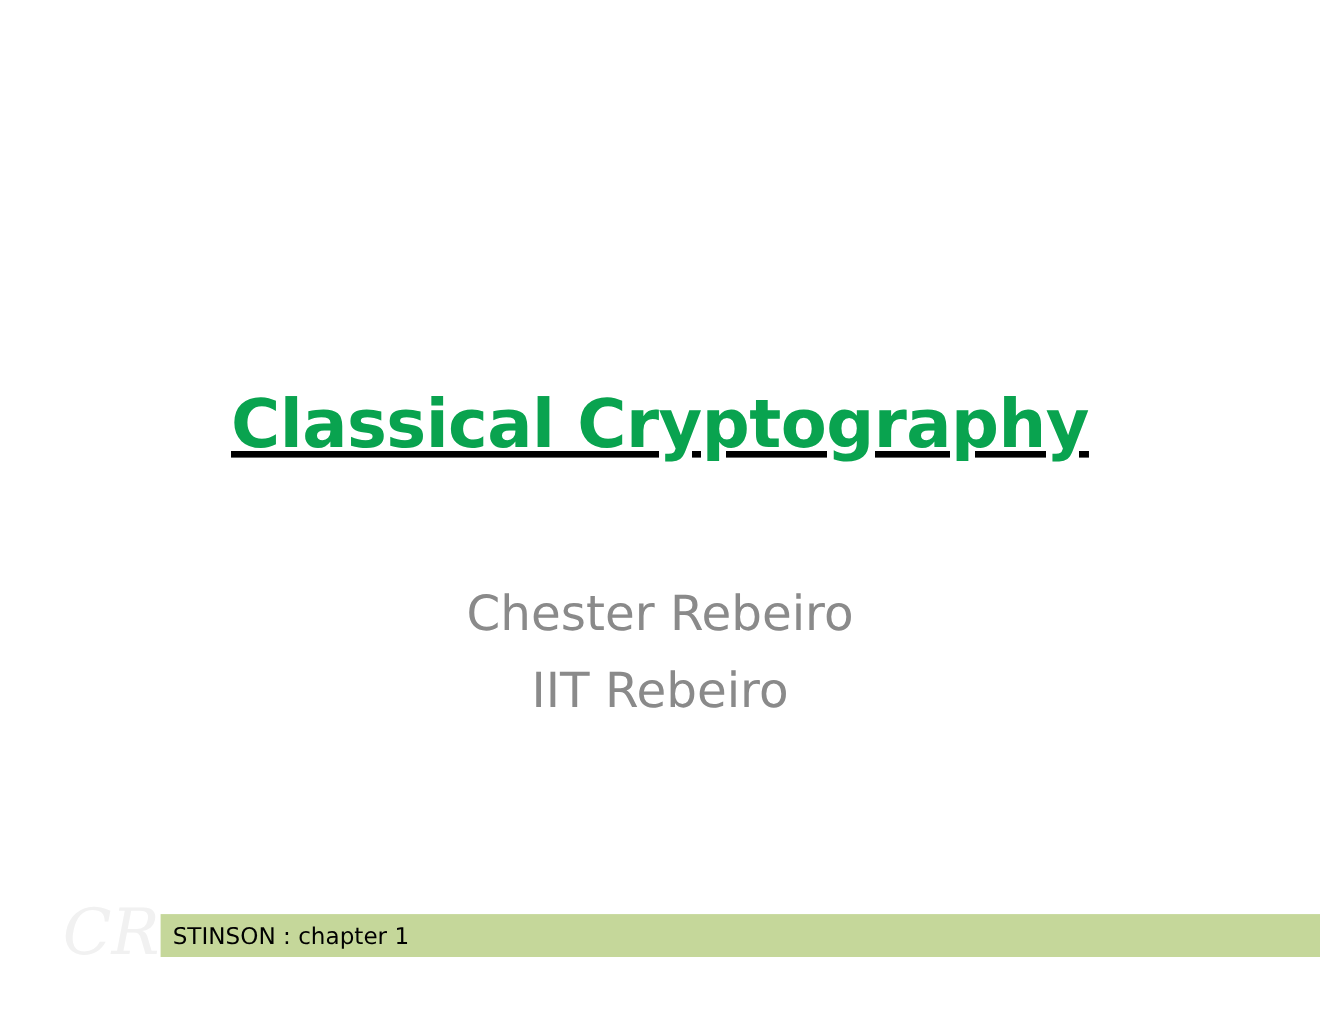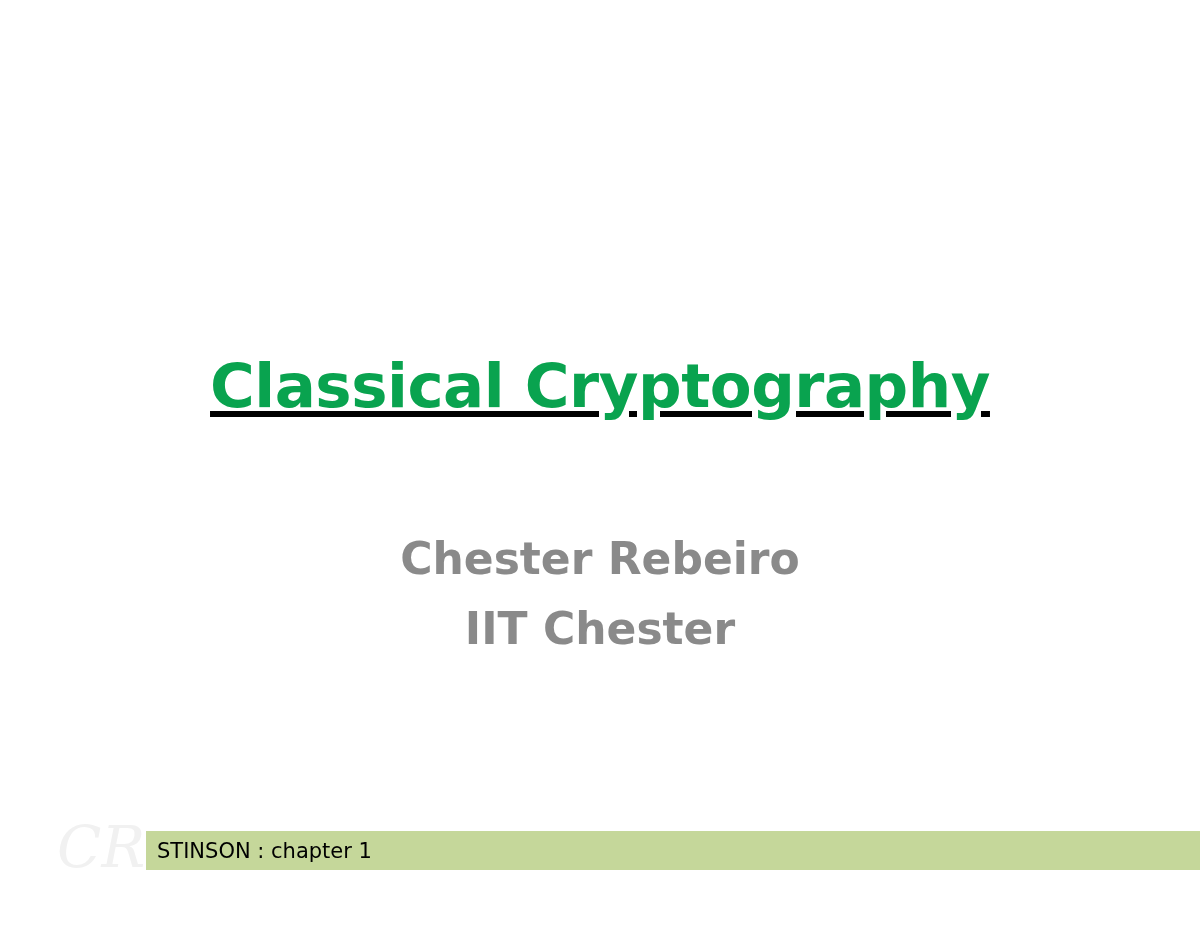--- a/index.html
+++ b/index.html
@@ -43,21 +43,21 @@
     position: absolute;
     left: 0;
     top: 524px;
     width: 1200px;
     text-align: center;
   }
   .subtitle-line {
     margin: 0;
     font-family: "DejaVu Sans", sans-serif;
     font-size: 44px;
-    font-weight: bold;
+    font-weight: normal;
     line-height: 1.58;
     color: #8a8a8a;
     white-space: nowrap;
   }
 
   
   .cr-watermark {
     position: absolute;
     left: 57px;
     top: 818px;
@@ -95,21 +95,21 @@
 <body>
 
 <div class="slide">
 
   <div class="title-area">
     <h1 class="slide-title">Classical Cryptography</h1>
   </div>
 
   <div class="subtitle-area">
     <p class="subtitle-line">Chester Rebeiro</p>
-    <p class="subtitle-line">IIT Chester</p>
+    <p class="subtitle-line">IIT Rebeiro</p>
   </div>
 
   <div class="cr-watermark">CR</div>
 
   <div class="footer-bar">
     <span class="footer-text">STINSON : chapter 1</span>
   </div>
 
 </div>
 

